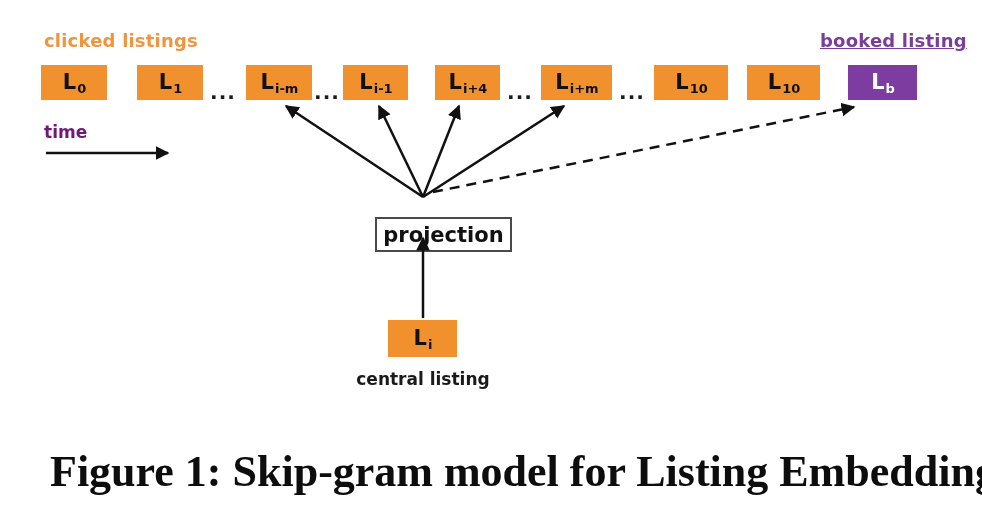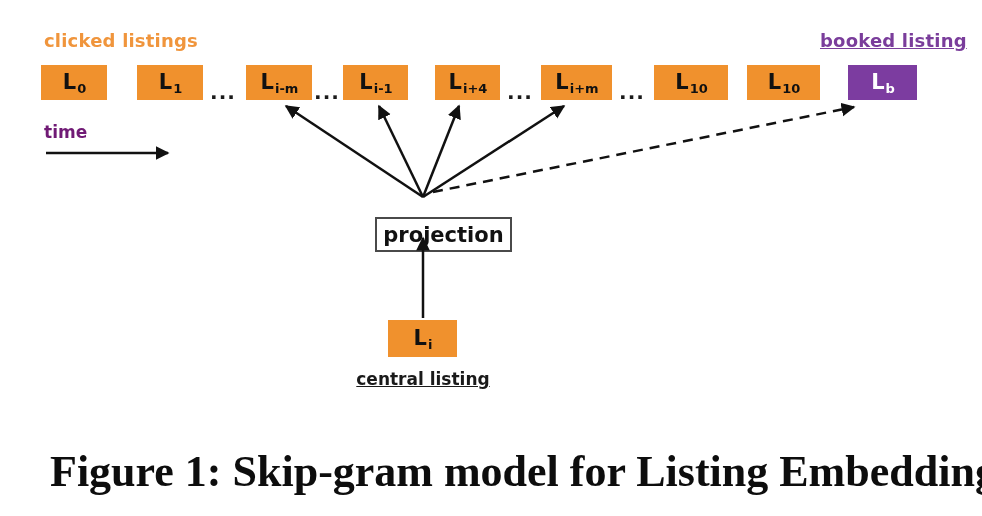--- a/index.html
+++ b/index.html
@@ -45,21 +45,21 @@
   }
 
   .central-box {
     position:absolute; left:388px; top:320px; width:69px; height:37px;
     background:var(--orange); z-index:2;
     display:flex; align-items:center; justify-content:center;
     font-weight:bold; color:#111; font-size:21px; line-height:1;
   }
   .central-label {
     position:absolute; left:343px; top:369px; width:160px; text-align:center;
-    font-size:17px; font-weight:bold; color:#1a1a1a; z-index:2;text-decoration:underline;
+    font-size:17px; font-weight:bold; color:#1a1a1a; z-index:2;
   }
 
   .caption {
     position:absolute; left:50px; top:446px; z-index:2;
     font-family:"Liberation Serif", "DejaVu Serif", serif;
     font-weight:bold; font-size:44px; color:#0d0d0d; white-space:nowrap;
   }
   .watermark {
     position:absolute; left:770px; top:454px; z-index:1;
     font-size:30px; color:var(--watermark); white-space:nowrap;

